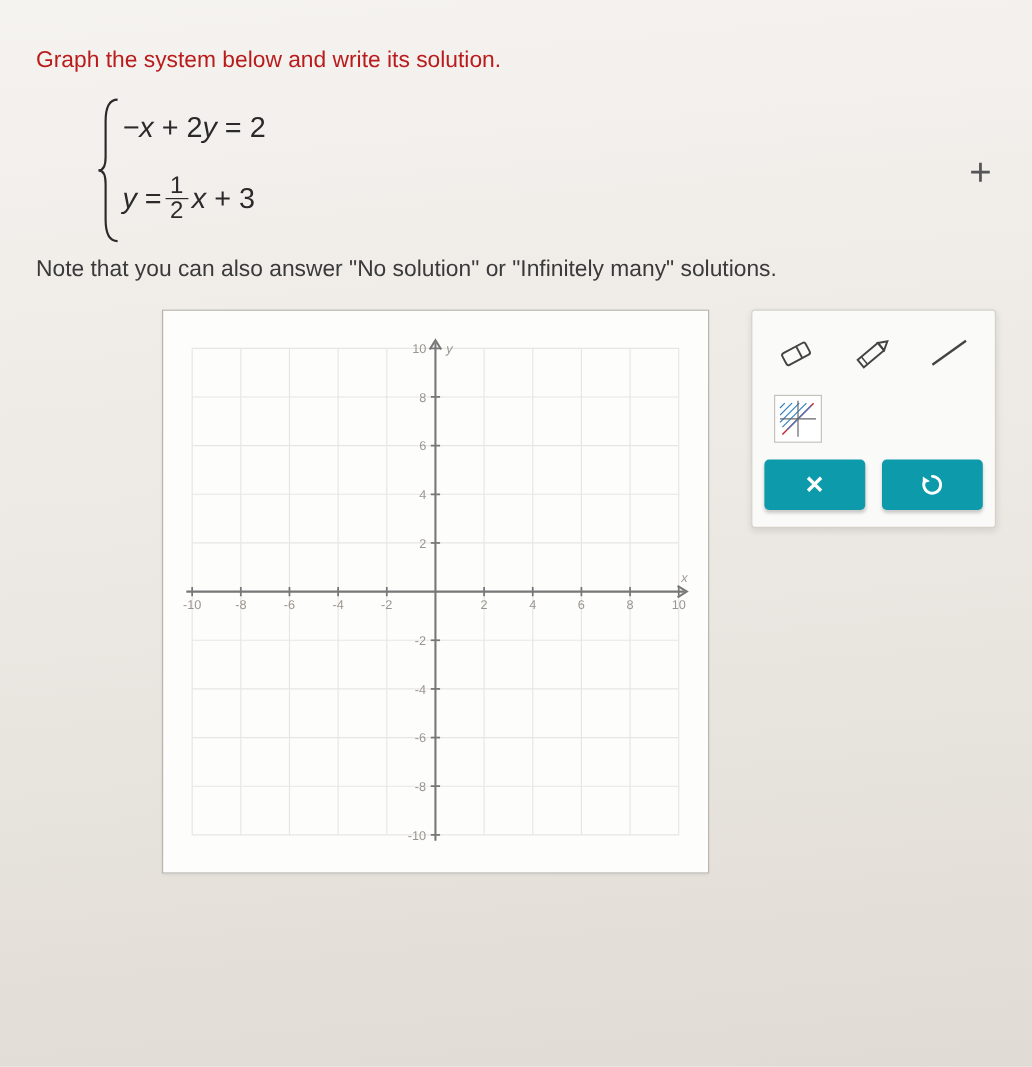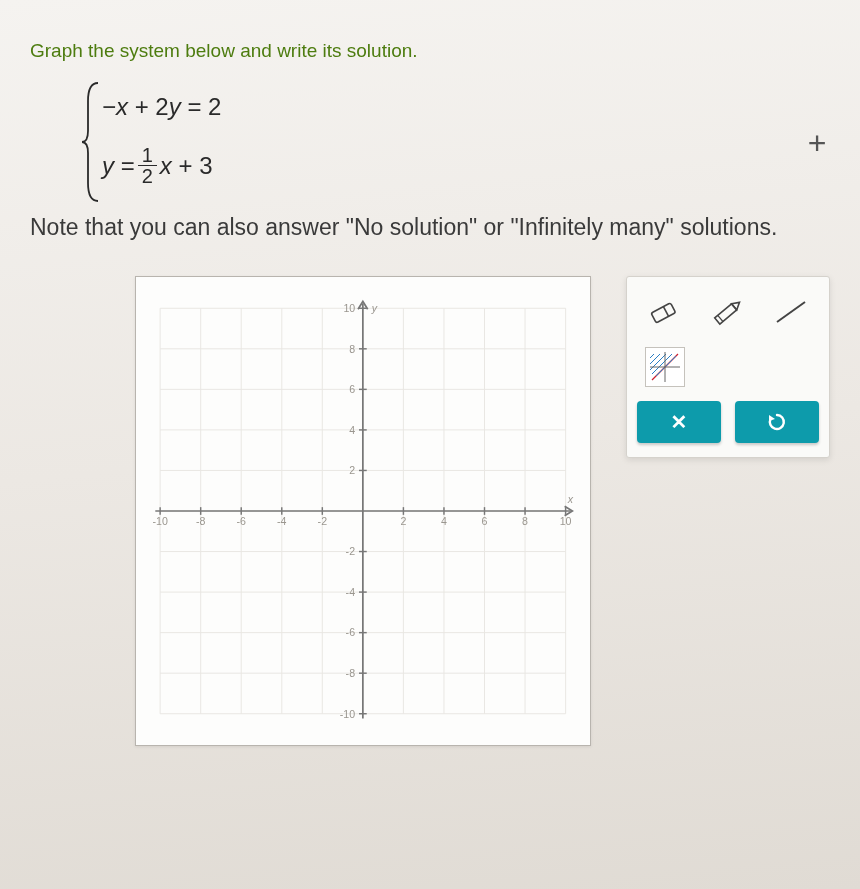--- a/index.html
+++ b/index.html
@@ -7,21 +7,21 @@
       font-family: Arial, Helvetica, sans-serif;
       background: linear-gradient(175deg, #f5f3f0 0%, #ece8e3 50%, #e0dbd4 100%);
       width: 860px;
       height: 889px;
       padding: 40px 30px 30px 30px;
       color: #333;
       position: relative;
     }
     .instruction {
       font-size: 19px;
-      color: #4d7c0f;
+      color: #b91c1c;
       margin-bottom: 25px;
     }
     .equations {
       margin-left: 50px;
       margin-bottom: 28px;
       position: relative;
       padding-left: 22px;
     }
     .brace {
       position: absolute;
@@ -46,23 +46,23 @@
       flex-direction: column;
       align-items: center;
       font-style: normal;
       vertical-align: middle;
       margin: 0 3px;
       line-height: 1;
     }
     .frac .num { border-bottom: 1.5px solid #2a2a2a; padding: 0 4px; font-size: 20px;}
     .frac .den { padding: 0 4px; font-size: 20px;}
     .note {
-      font-size: 23px;
+      font-size: 19px;
       color: #3a3a3a;
-      margin-bottom: 35px;
+      margin-bottom: 22px;
     }
     .workspace {
       display: flex;
       gap: 35px;
       margin-left: 105px;
       align-items: flex-start;
     }
     .graph-panel {
       width: 470px;
       height: 470px;

